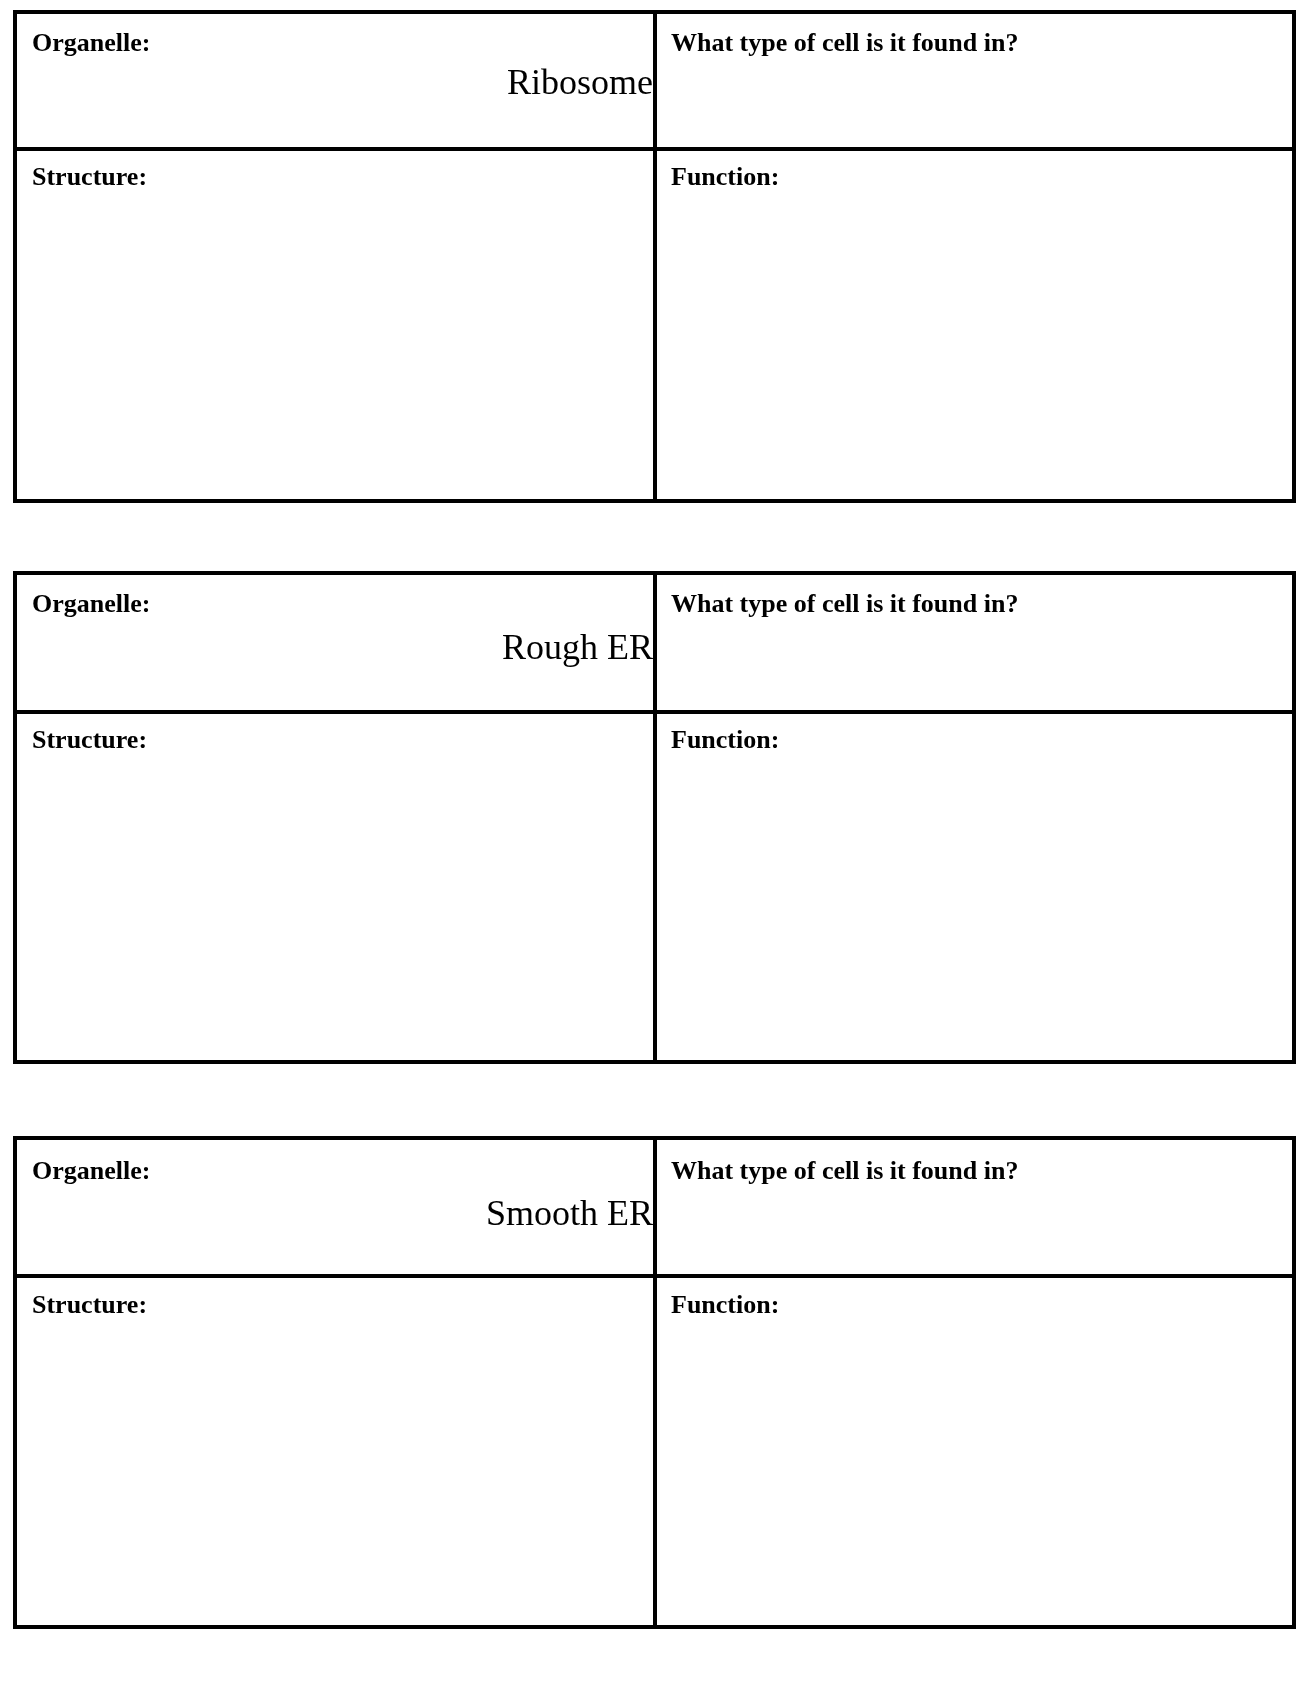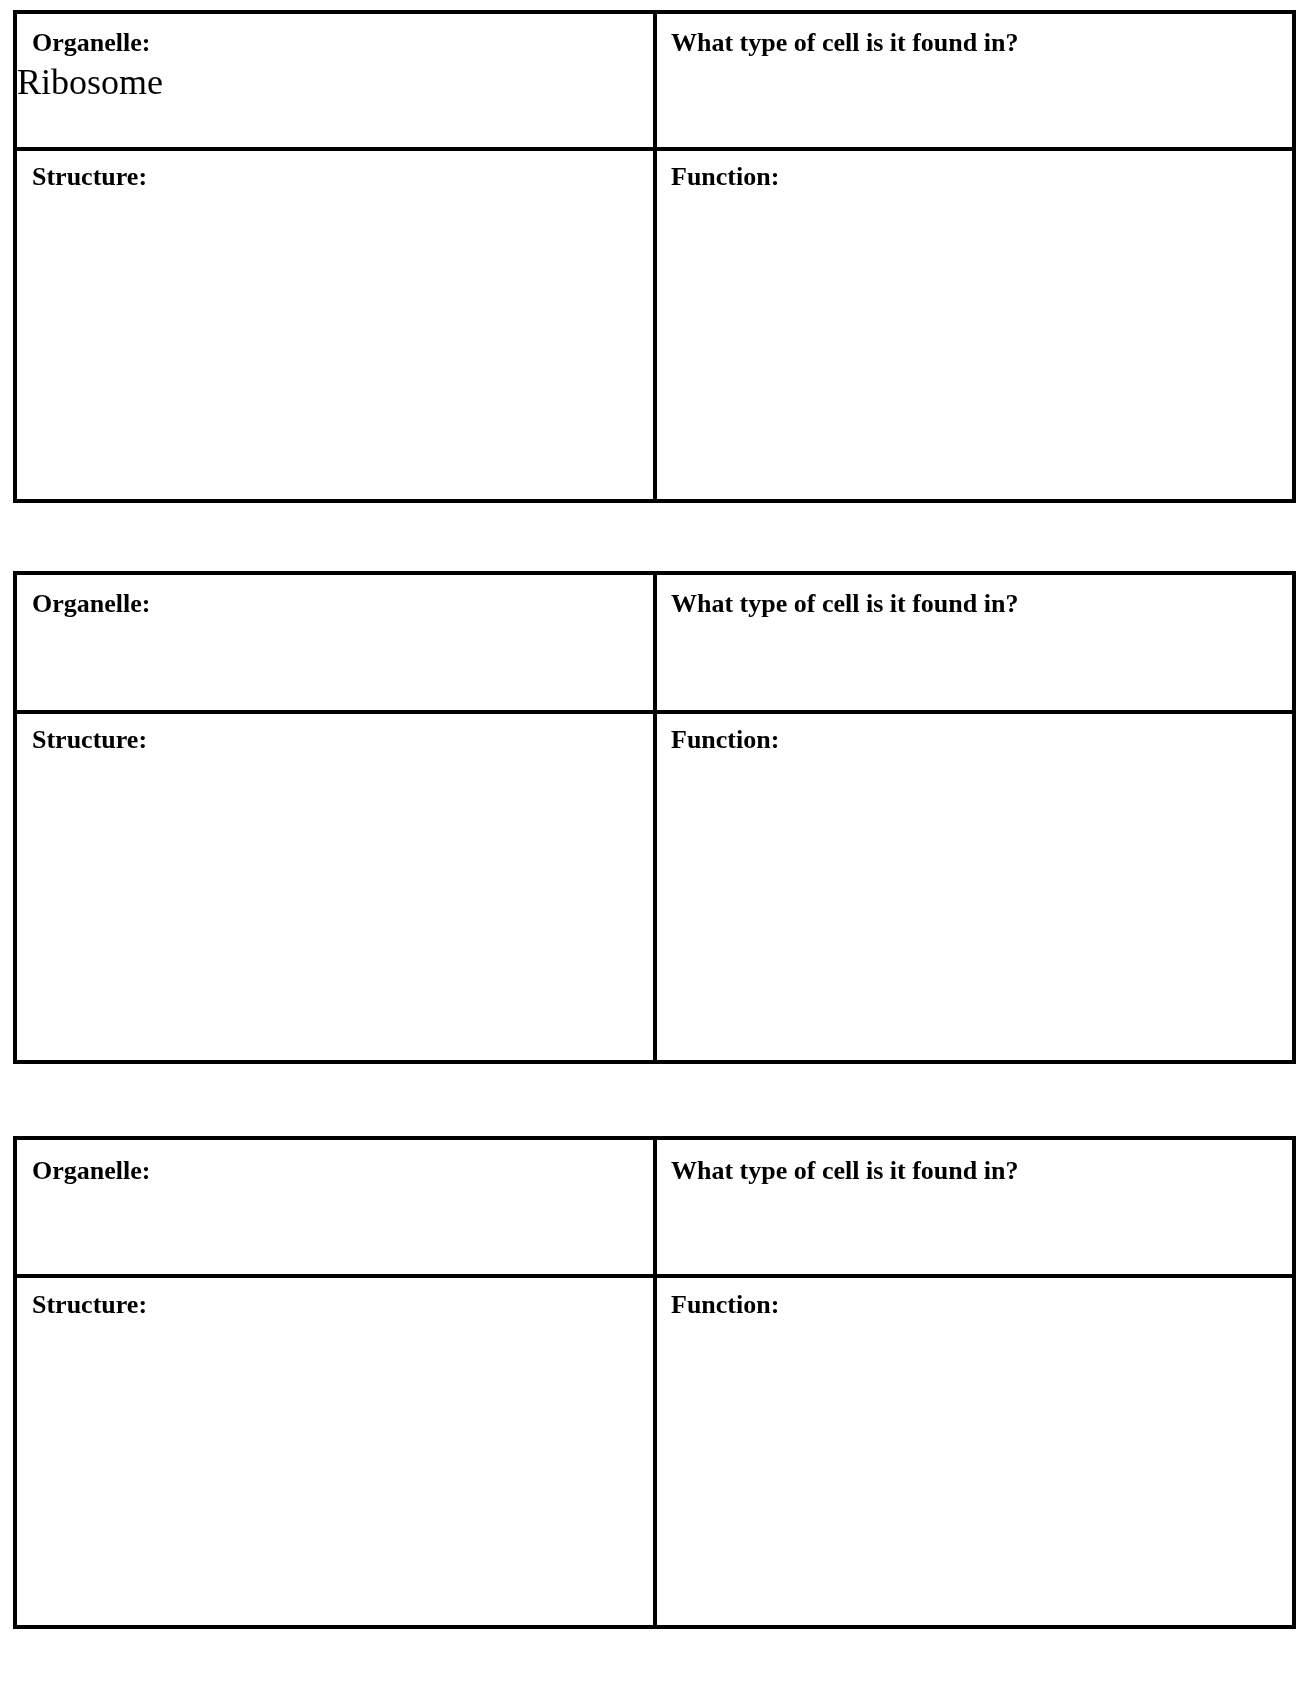--- a/index.html
+++ b/index.html
@@ -4,21 +4,21 @@
 <style>
   html, body { margin: 0; padding: 0; background: #ffffff; }
   body { width: 1306px; height: 1698px; position: relative; overflow: hidden;
          font-family: "Liberation Serif", "DejaVu Serif", serif; color: #000; }
   .card { position: absolute; left: 13px; width: 1283px; height: 493px;
           box-sizing: border-box; border: 4px solid #000; }
   .hline { position: absolute; left: 0; right: 0; height: 4px; background: #000; top: 133px; }
   .vline { position: absolute; top: 0; bottom: 0; width: 4px; background: #000; left: 636px; }
   .label { position: absolute; font-weight: bold; font-size: 26px; line-height: 1; white-space: nowrap; }
   .name { position: absolute; font-size: 36px; line-height: 1; white-space: nowrap;
-          left: 0; width: 636px; text-align: left; }
+          left: 0; width: 636px; text-align: right; }
   .answer { position: absolute; }
 </style>
 </head>
 <body>
 
 <div class="card" style="top:10px;">
   <div class="hline"></div>
   <div class="vline"></div>
   <span class="label" style="left:15px; top:16px;">Organelle:</span>
   <span class="name" style="top:50px;">Ribosome</span>
@@ -27,31 +27,33 @@
   <span class="label" style="left:654px; top:150px;">Function:</span>
   <div class="answer" style="left:640px; top:50px; width:635px; height:83px;"></div>
   <div class="answer" style="left:0; top:185px; width:636px; height:360px;"></div>
   <div class="answer" style="left:640px; top:185px; width:635px; height:360px;"></div>
 </div>
 
 <div class="card" style="top:571px;">
   <div class="hline" style="top:135px;"></div>
   <div class="vline"></div>
   <span class="label" style="left:15px; top:16px;">Organelle:</span>
+  <span class="name" style="top:54px;">Rough ER</span>
   <span class="label" style="left:654px; top:16px;">What type of cell is it found in?</span>
   <span class="label" style="left:15px; top:152px;">Structure:</span>
   <span class="label" style="left:654px; top:152px;">Function:</span>
   <div class="answer" style="left:640px; top:50px; width:635px; height:85px;"></div>
   <div class="answer" style="left:0; top:187px; width:636px; height:358px;"></div>
   <div class="answer" style="left:640px; top:187px; width:635px; height:358px;"></div>
 </div>
 
 <div class="card" style="top:1136px;">
   <div class="hline" style="top:134px;"></div>
   <div class="vline"></div>
   <span class="label" style="left:15px; top:18px;">Organelle:</span>
+  <span class="name" style="top:55px;">Smooth ER</span>
   <span class="label" style="left:654px; top:18px;">What type of cell is it found in?</span>
   <span class="label" style="left:15px; top:152px;">Structure:</span>
   <span class="label" style="left:654px; top:152px;">Function:</span>
   <div class="answer" style="left:640px; top:52px; width:635px; height:82px;"></div>
   <div class="answer" style="left:0; top:187px; width:636px; height:358px;"></div>
   <div class="answer" style="left:640px; top:187px; width:635px; height:358px;"></div>
 </div>
 
 </body></html>

